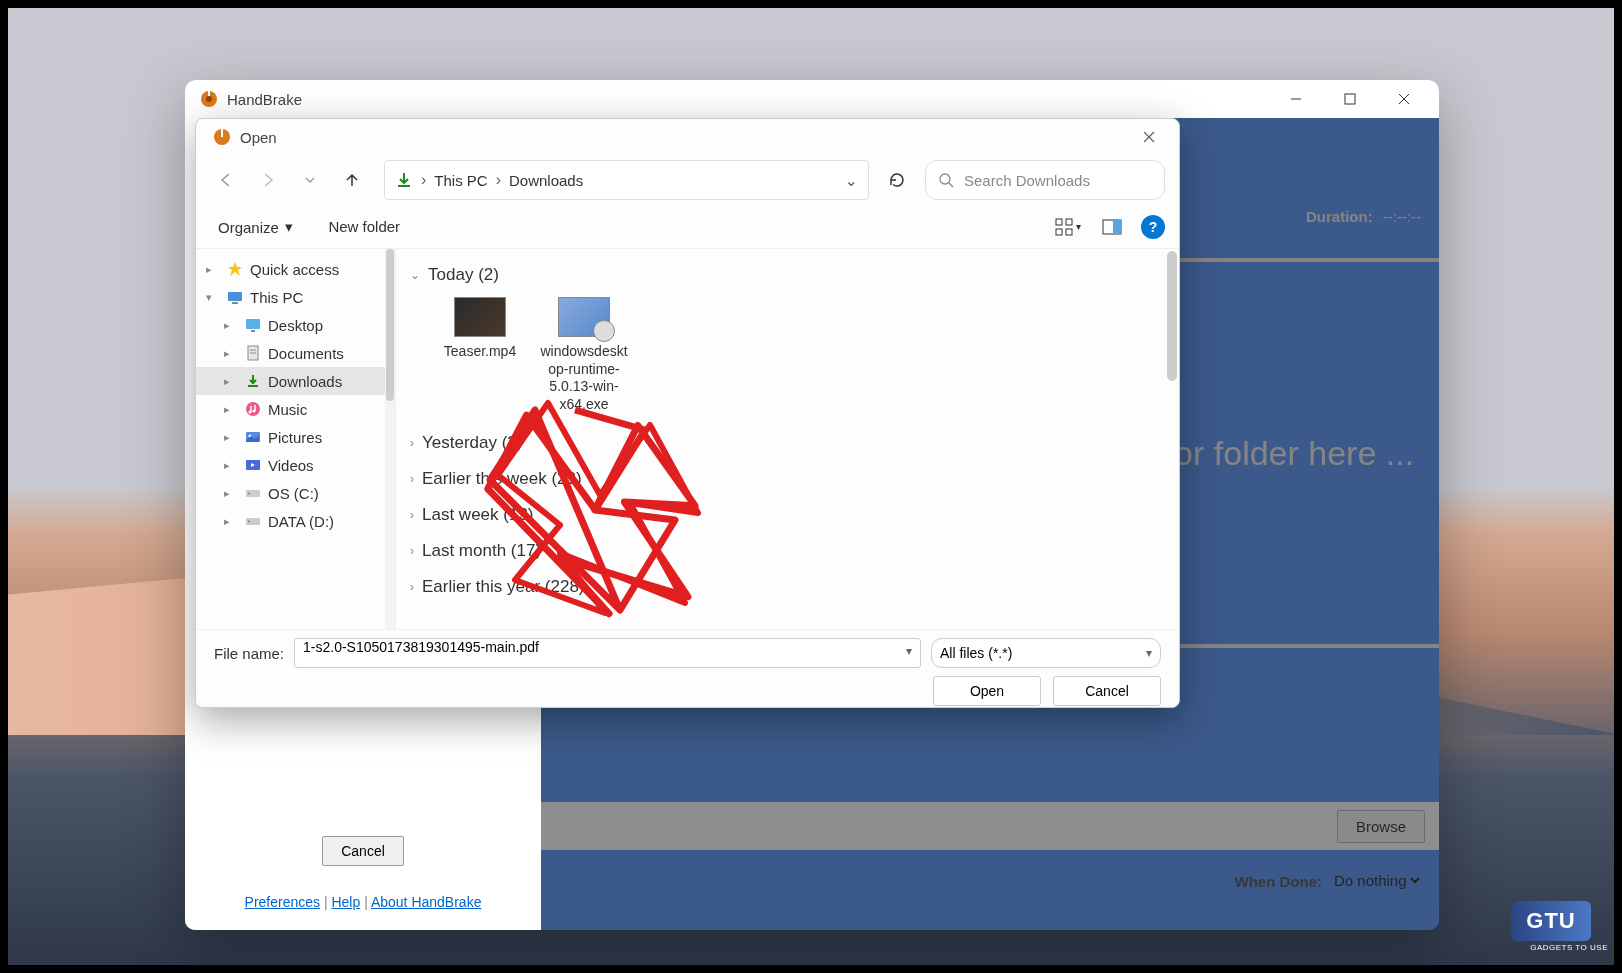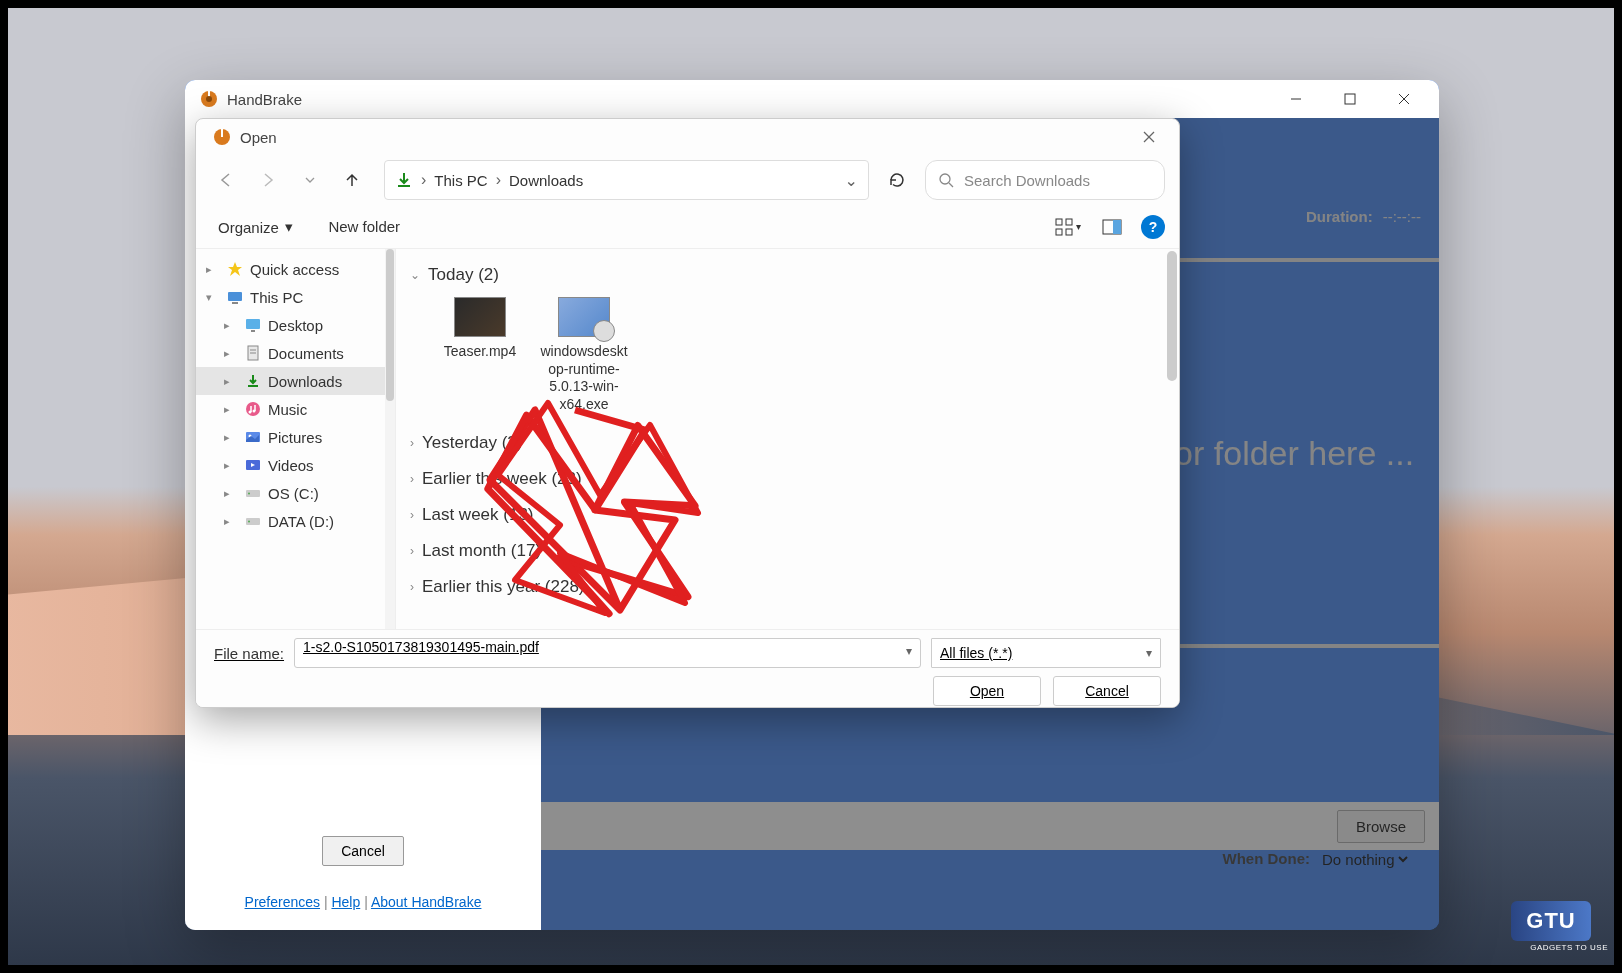--- a/index.html
+++ b/index.html
@@ -23,21 +23,21 @@
 .cancel-wrap { display:flex; justify-content:center; padding: 10px 0 18px; }
 .btn-cancel-app { padding: 6px 18px; border:1px solid #999; background:#f0f0f0; border-radius:2px; font-size:14px; }
 .links-row { text-align:center; padding: 10px 0 20px; font-size:14px; color:#888; }
 .links-row a { color:#0066cc; text-decoration:underline; }
 
 .right-back { flex:1; position:relative; }
 .drop-frame { position:absolute; left:300px; top:140px; width:670px; height:390px; border:4px solid #e8e8e8; border-radius:4px; display:flex; align-items:center; justify-content:center; }
 .drop-text { font-size: 34px; color:#eaeaea; font-weight:300; }
 .bottom-bar { position:absolute; left:0; right:0; bottom:80px; height:48px; background:#fff; display:flex; align-items:center; justify-content:flex-end; padding: 0 14px; gap:12px; }
 .browse-btn { padding: 7px 18px; border:1px solid #aaa; background:#f5f5f5; font-size:15px; border-radius:2px; }
-.last-row { position:absolute; left:0; right:12px; bottom:40px; height:40px; display:flex; align-items:flex-start; justify-content:flex-end; padding: 0 16px; gap: 8px; color:#333; font-size:15px; }
+.last-row { position:absolute; left:0; right:0; bottom:40px; height:40px; display:flex; align-items:flex-end; justify-content:flex-end; padding: 0 16px; gap: 8px; color:#333; font-size:15px; }
 .last-row select { border:none; background:transparent; font-size:15px; }
 .when-done-label { font-weight:700; }
 
 .duration-row { position:absolute; right:18px; top:90px; color:#e8e8e8; font-size:15px; display:flex; gap:10px; }
 .duration-label { font-weight:600; }
 
 .open-dialog { position:absolute; left:10px; top:38px; width:985px; height:590px; background:#fdfdfd; border:1px solid #ccc; border-radius:8px; box-shadow: 0 12px 40px rgba(0,0,0,0.35); overflow:hidden; }
 .dlg-titlebar { height:36px; display:flex; align-items:center; padding: 0 10px; }
 .dlg-title { font-size:15px; color:#444; }
 .dlg-close { margin-left:auto; width:40px; height:30px; display:flex; align-items:center; justify-content:center; color:#666; font-size:16px; }
@@ -73,26 +73,26 @@
 .group-header { display:flex; align-items:center; gap:8px; font-size:17px; color:#333; padding: 8px 0; }
 .group-toggle { color:#888; font-size:12px; }
 .file-grid { display:flex; gap:12px; padding: 4px 0 12px 24px; }
 .file-item { width:92px; text-align:center; font-size:14px; color:#333; }
 .file-thumb { width:52px; height:40px; margin: 0 auto 6px; background:#333; border:1px solid #888; position:relative; }
 .file-thumb.video { background: linear-gradient(135deg,#2a2a2a 0%, #4a3a2a 100%); }
 .file-thumb.exe { background: linear-gradient(135deg,#88aadd 0%, #5588cc 100%); }
 .file-thumb.exe::after { content:''; position:absolute; right:-6px; bottom:-6px; width:20px; height:20px; border-radius:50%; background:#ddd; border:1px solid #888; }
 .file-label { word-break: break-word; line-height:1.25; }
 
-.footer-row { height:78px; padding: 8px 18px; display:flex; flex-direction:column; gap:8px; border-top:1px solid #eee; background:#fdfdfd;text-decoration:underline; }
+.footer-row { height:78px; padding: 8px 18px; display:flex; flex-direction:column; gap:8px; border-top:1px solid #eee; background:#fdfdfd; }
 .fname-row { display:flex; align-items:center; gap:10px; }
 .fname-label { font-size:15px; color:#333; white-space:nowrap; }
 .fname-input { flex:1; height:30px; border:1px solid #ccc; border-radius:3px; padding:0 8px; font-size:14px; background:#fff; position:relative; }
 .fname-input::after { content:'▾'; position:absolute; right:8px; top:5px; color:#666; font-size:12px; }
-.filter-select { width:230px; height:30px; border:1px solid #ccc; border-radius:1px; padding:0 8px; font-size:14px; background:#fff; display:flex; align-items:center; position:relative; }
+.filter-select { width:230px; height:30px; border:1px solid #ccc; border-radius:11px; padding:0 8px; font-size:14px; background:#fff; display:flex; align-items:center; position:relative; }
 .filter-select::after { content:'▾'; position:absolute; right:8px; color:#666; font-size:12px; }
 .action-row { display:flex; justify-content:flex-end; gap:12px; }
 .dlg-btn { width:108px; height:30px; border:1px solid #ccc; background:#fff; border-radius:3px; font-size:14px; }
 
 .crumb { font-size:15px; color:#333; }
 
 .arrow-annotation { position:absolute; pointer-events:none; z-index:9999; }
 
 .watermark { position:absolute; right:14px; bottom:16px; width:97px; height:56px; }
 .watermark-box { width:80px; height:40px; background: linear-gradient(90deg, rgba(40,70,140,0.85), rgba(80,130,220,0.85)); border-radius:6px; display:flex; align-items:center; justify-content:center; color:#fff; font-size:22px; font-weight:800; letter-spacing:1px; }

